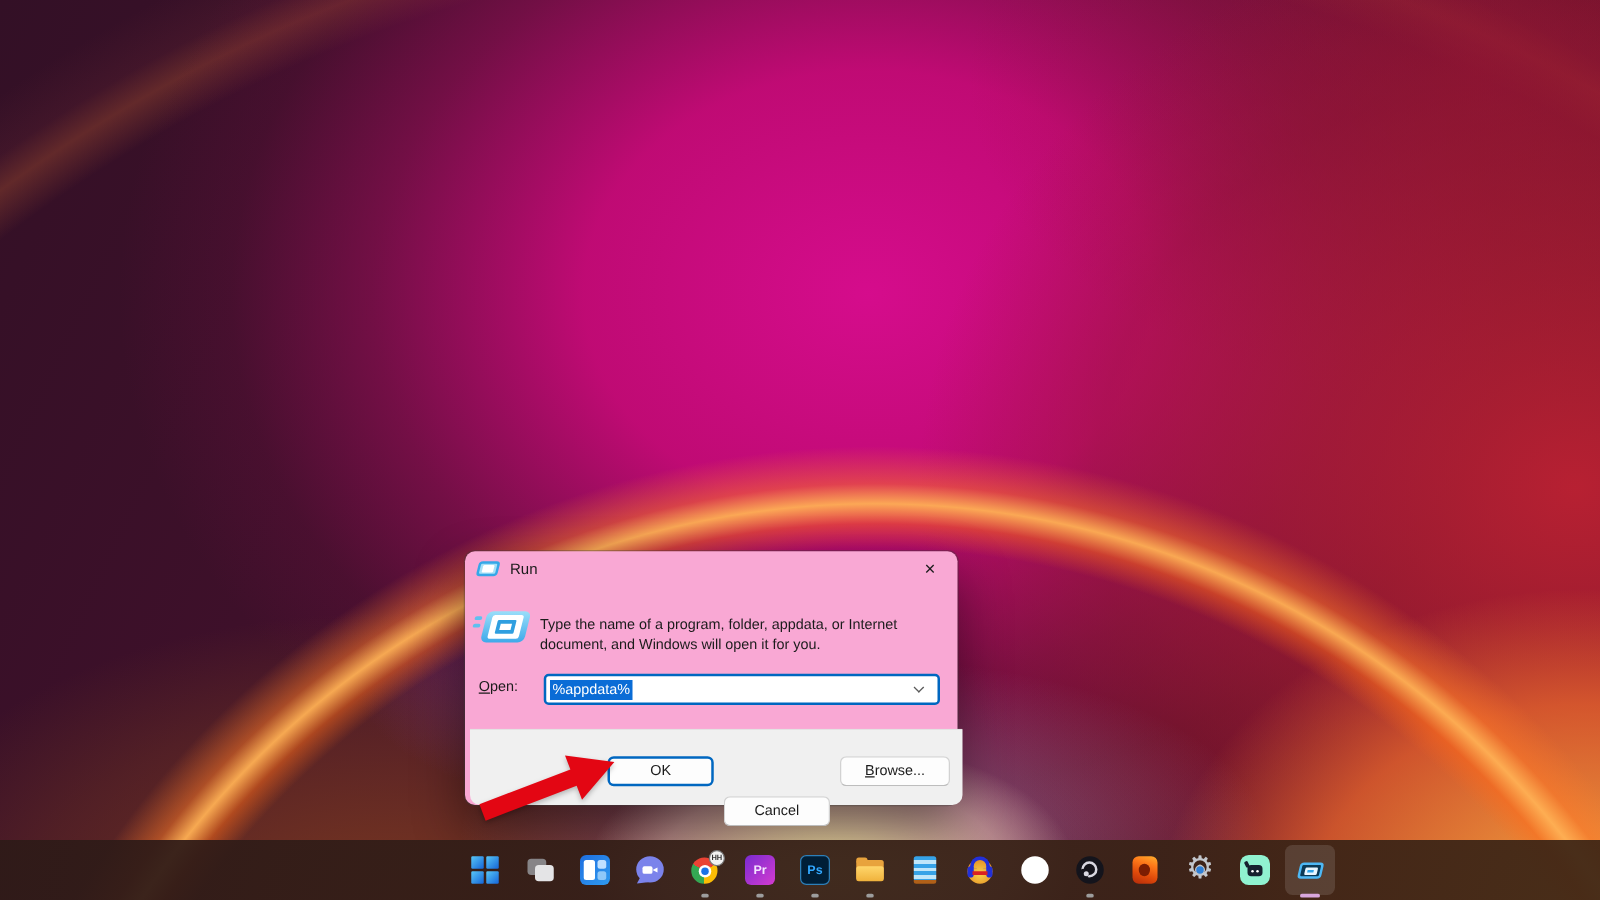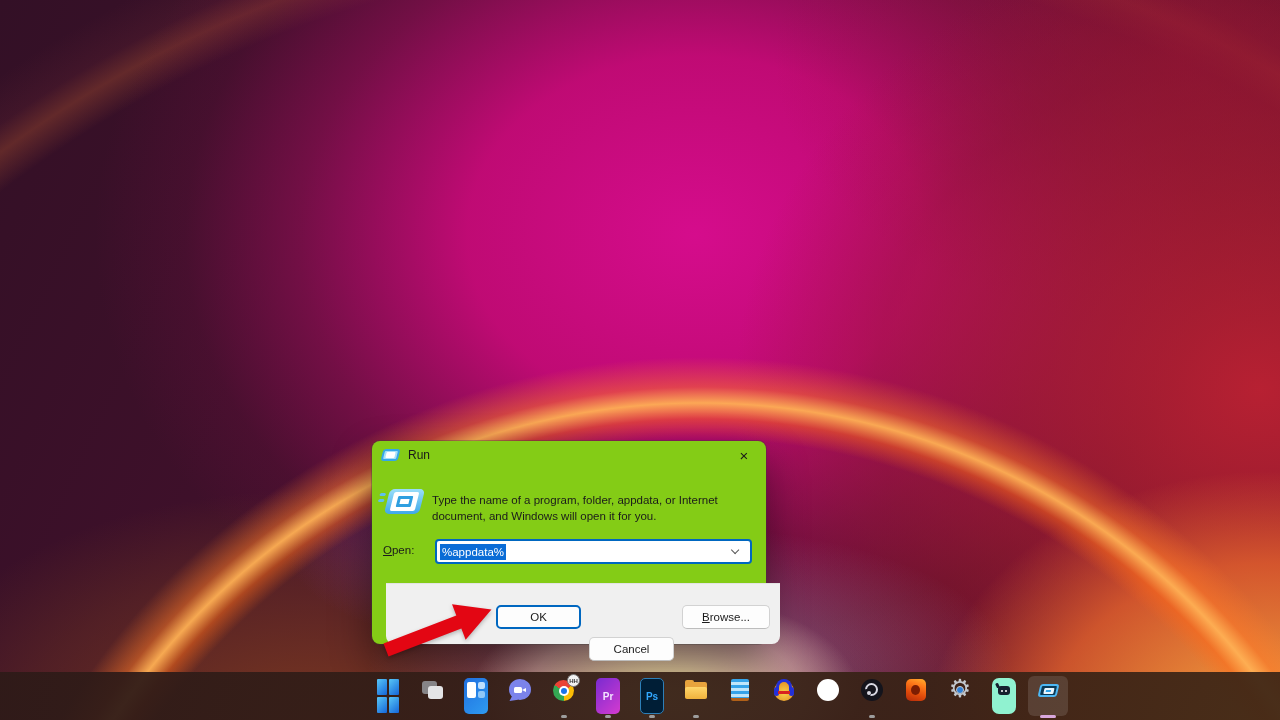--- a/index.html
+++ b/index.html
@@ -19,21 +19,21 @@
       radial-gradient(ellipse 520px 300px at 310px 730px, rgba(140,70,28,0.75), rgba(120,60,30,0.35) 55%, rgba(0,0,0,0) 80%),
       radial-gradient(ellipse 640px 560px at 1260px 390px, rgba(196,34,52,0.88), rgba(150,24,48,0.45) 60%, rgba(0,0,0,0) 82%),
       radial-gradient(ellipse 520px 340px at 1180px 60px, rgba(150,18,56,0.7), rgba(0,0,0,0) 78%),
       radial-gradient(ellipse 600px 470px at 695px 235px, #d50c8c, rgba(202,10,122,0.92) 38%, rgba(158,14,92,0.55) 66%, rgba(120,14,70,0.2) 85%, rgba(0,0,0,0) 100%),
       radial-gradient(circle at 700px 1105px, rgba(0,0,0,0) 0 1150px, rgba(214,106,50,0.28) 1182px, rgba(150,60,60,0.12) 1205px, rgba(0,0,0,0) 1245px),
       linear-gradient(115deg, #331026 0%, #44102c 40%, #551226 75%, #5e1624 100%);
   }
 
   
   .dialog { position:absolute; left:372px; top:441px; width:394px; height:203px; z-index:10;
-    background:#84cc16; border-radius:8px;
+    background:#f9a8d4; border-radius:8px;
     box-shadow:0 0 0 1px rgba(60,60,60,0.35), 0 18px 42px rgba(0,0,0,0.45); }
   .titlebar { position:relative; height:28px; display:flex; align-items:center; padding-left:10px; }
   .title { font-size:12px; color:#1a1a1a; margin-left:9px; }
   .closebtn { position:absolute; right:6px; top:3px; width:32px; height:22px; border:0; background:transparent;
     display:flex; align-items:center; justify-content:center; cursor:pointer; }
   .closeglyph { font-size:15px; line-height:15px; color:#1a1a1a; font-weight:400; }
 
   
   .runico-sm { position:relative; width:17px; height:12px; transform:skewX(-14deg);
     background:#a7e0f7; border:2px solid #35a7e8; border-radius:3px; }
@@ -51,21 +51,21 @@
   .openlab { position:absolute; left:11px; top:103px; font-size:11.5px; color:#1b1b1b; }
   .mn { text-decoration:underline; }
 
   .combo { position:absolute; left:63px; top:98px; width:317px; height:25px; background:#fff;
     border:2px solid #0067c0; border-radius:4px; display:flex; align-items:center; padding-left:3px; cursor:text; }
   .combo .sel { font-size:11.5px; color:#fff; background:#0a6cd6; padding:2px 2px; }
   .chev { position:absolute; right:4px; top:0; width:22px; height:21px; cursor:pointer; }
   .chev::after { content:""; position:absolute; right:8px; top:6px; border:solid #5a5a5a;
     border-width:0 1.5px 1.5px 0; padding:2.6px; transform:rotate(45deg); }
 
-  .footer { position:absolute; left:14px; bottom:0; width:100%; height:61px; background:#f0f0f0;
+  .footer { position:absolute; left:4px; bottom:0; width:100%; height:61px; background:#f0f0f0;
     border-top:1px solid #e3e3e3; border-radius:0 0 8px 8px; }
   .btn { position:absolute; top:21px; height:24px; background:#fdfdfd; border:1px solid #d2d2d2;
     border-bottom-color:#bdbdbd; border-radius:5px; font-size:11.5px; color:#1b1b1b; cursor:pointer;
     font-family:"Liberation Sans", sans-serif; }
   .btn.ok { left:110px; width:85px; border:2px solid #0067c0; }
   .btn.cancel { left:203px; width:85px;margin-top:32px; }
   .btn.browse { left:296px; width:88px; }
 
   
   .arrow { position:absolute; left:372px; top:588px; z-index:50; pointer-events:none;
@@ -73,21 +73,21 @@
 
   
   .taskbar { position:absolute; left:0; bottom:0; width:1280px; height:48px; z-index:20;
     background:linear-gradient(90deg, rgba(46,26,24,0.94), rgba(62,38,22,0.94)); }
   .tbrow { position:absolute; left:366px; top:0; height:48px; display:flex; }
   .tbi { position:relative; width:44px; height:48px; display:flex; align-items:center; justify-content:center; cursor:pointer; }
   .tbi .hl { position:absolute; left:2px; top:4px; width:40px; height:40px; border-radius:6px; background:rgba(255,255,255,0.12); }
   .dot { position:absolute; bottom:2px; left:50%; transform:translateX(-50%); width:6px; height:3px;
     border-radius:2px; background:#9d9d9d; display:block; }
   .dot.active { width:16px; background:#d9a7dd; }
-  .ic { position:relative; width:24px; height:36px; }
+  .ic { position:relative; width:24px; height:24px; }
 
   
   .win-grid { position:absolute; inset:1px; display:grid; grid-template-columns:1fr 1fr; grid-template-rows:1fr 1fr; gap:2px; }
   .win-grid b { background:linear-gradient(135deg,#58c7f7,#1565d8); border-radius:1px; }
   
   .tv-back { position:absolute; left:2px; top:3px; width:15px; height:13px; background:#8f8f94; border-radius:3px; opacity:0.9; }
   .tv-front { position:absolute; left:8px; top:8px; width:15px; height:13px; background:#e4e4e6; border-radius:3px; }
   
   .wg { position:absolute; inset:0; background:linear-gradient(135deg,#1f6fe0,#2f9bf0); border-radius:5px; }
   .wg-l { position:absolute; left:3px; top:4px; width:9px; height:16px; background:#fff; border-radius:2px; }

